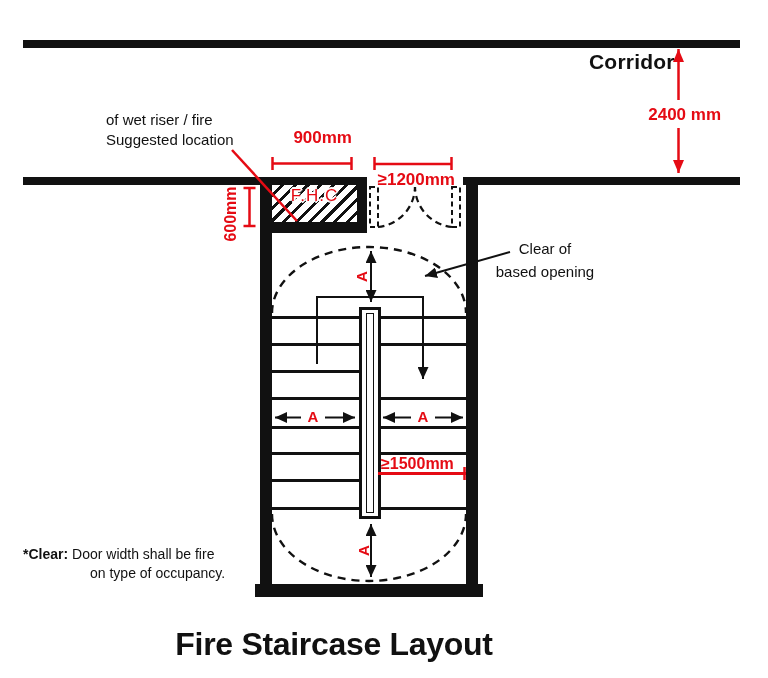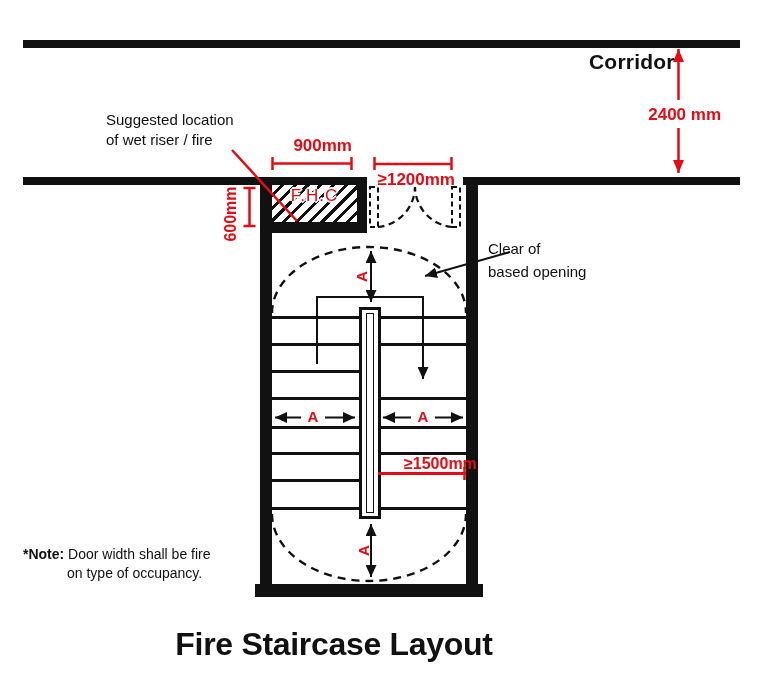--- a/index.html
+++ b/index.html
@@ -21,21 +21,21 @@
     position:absolute;left:4px;top:2.5px;width:8px;height:200px;
     border:1.5px solid #111;box-sizing:border-box;background:#fff;
   }
   svg.overlay{position:absolute;left:0;top:0;z-index:3;}
   .label{position:absolute;z-index:4;white-space:nowrap;}
   .red{color:var(--dim-red,#e50b14);}
   .dim-label{font-weight:700;font-size:17px;text-align:right;}
   .rot{transform:rotate(-90deg);transform-origin:center center;text-align:center;}
   .corridor-label{font-weight:700;font-size:21px;letter-spacing:.2px;}
   .annot{font-size:15px;line-height:20px;}
-  .clear-annot{font-size:15px;line-height:23px;text-align:left;}
+  .clear-annot{font-size:15px;line-height:23px;text-align:center;}
   .a-label{font-weight:700;font-size:15px;text-align:center;}
   .fhc-label{
     font-weight:400;font-size:17px;letter-spacing:1px;text-align:center;
     text-shadow:-2px 0 0 #fff,2px 0 0 #fff,0 -2px 0 #fff,0 2px 0 #fff,-1px -1px 0 #fff,1px 1px 0 #fff;
   }
   .note{font-size:14px;line-height:18.5px;}
   .title{
     left:0;width:668px;text-align:center;top:626px;
     font-size:32px;font-weight:700;letter-spacing:-.3px;
   }
@@ -126,44 +126,44 @@
     <path d="M464.5 467 L464.5 480" stroke="#e50b14" stroke-width="2.5"></path>
 
     <path d="M232 150 L297 221" stroke="#e50b14" stroke-width="2.5"></path>
   </svg>
 
   <div class="label corridor-label" style="left:557px;top:50px;margin-left:32px;">Corridor</div>
 
   <div class="label dim-label red" style="left:641px;top:105px;width:80px;">2400 mm</div>
 
   <div class="label annot" style="left:106px;top:110px;">
+    <div>of wet riser / fire</div>
     <div>Suggested location</div>
-    <div>of wet riser / fire</div>
   </div>
 
-  <div class="label dim-label red" style="left:272px;top:136px;width:80px;">900mm</div>
+  <div class="label dim-label red" style="left:272px;top:128px;width:80px;">900mm</div>
 
   <div class="label dim-label red" style="left:371px;top:144px;width:84px;margin-top:26px;">≥1200mm</div>
 
   <div class="label dim-label red rot" style="left:196px;top:205px;width:70px;font-size:16px;">600mm</div>
 
   <div class="label fhc-label red" style="left:272px;top:186px;width:85px;">F.H.C</div>
 
   <div class="label clear-annot" style="left:488px;top:237px;width:114px;">
     <div>Clear of</div>
     <div>based opening</div>
   </div>
 
   <div class="label a-label red rot" style="left:346px;top:268px;width:30px;">A</div>
   <div class="label a-label red" style="left:298px;top:408px;width:30px;">A</div>
   <div class="label a-label red" style="left:408px;top:408px;width:30px;">A</div>
   <div class="label a-label red rot" style="left:348px;top:542px;width:30px;">A</div>
 
-  <div class="label red" style="left:381px;top:455px;font-weight:700;font-size:16px;padding-left:23px;">≥1500mm</div>
+  <div class="label red" style="left:381px;top:455px;font-weight:700;font-size:16px;">≥1500mm</div>
 
   <div class="label note" style="left:23px;top:545px;">
-    <div><b>*Note:</b><span> Door width shall be fire</span></div>
-    <div style="margin-left:44px;">on type of occupancy.</div>
+    <div><b>*Clear:</b><span> Door width shall be fire</span></div>
+    <div style="margin-left:67px;">on type of occupancy.</div>
   </div>
 
   <div class="label title">Fire Staircase Layout</div>
 
 </div>
 
 </body></html>

